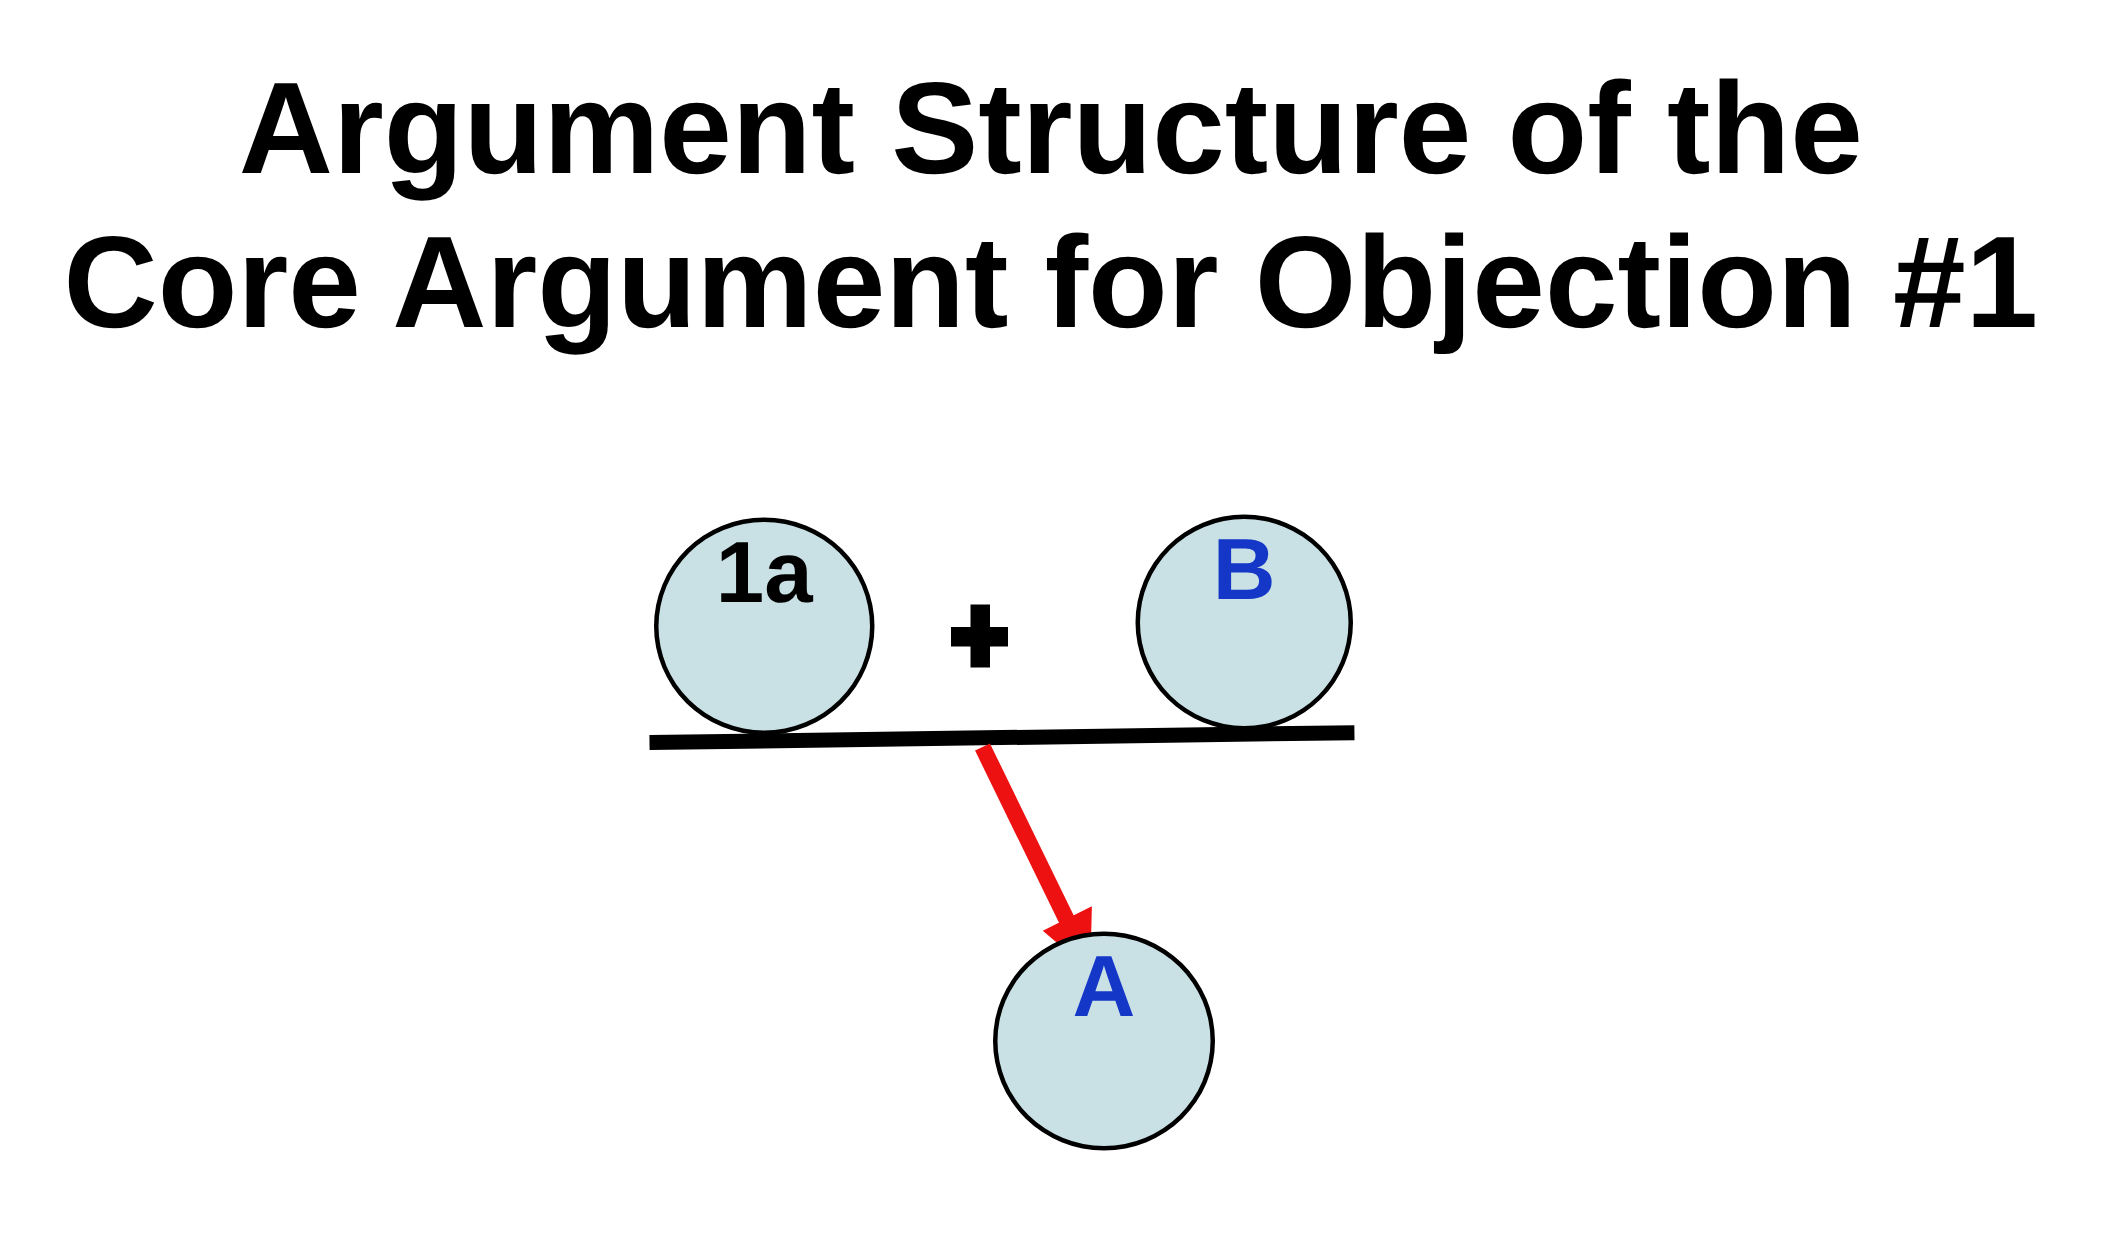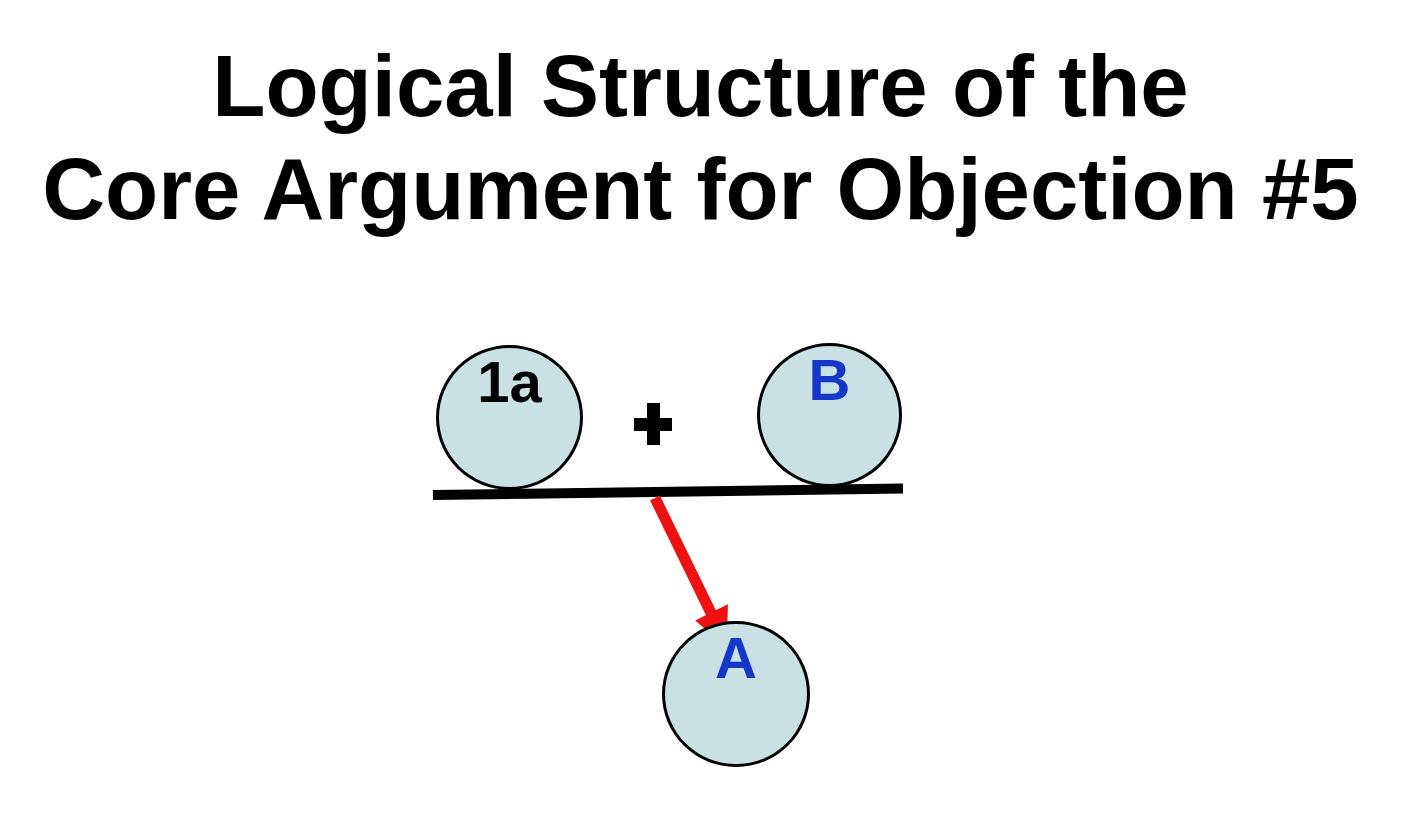--- a/index.html
+++ b/index.html
@@ -85,22 +85,22 @@
     height: 826px;
     pointer-events: none;
   }
 </style>
 </head>
 <body>
 
 <div class="canvas">
 
   <div class="title">
-    <div>Logical Structure of the</div>
-    <div>Core Argument for Objection #5</div>
+    <div>Argument Structure of the</div>
+    <div>Core Argument for Objection #1</div>
   </div>
 
   <div class="node node-1a black-label">
     <span>1a</span>
   </div>
 
   <div class="plus" aria-label="+">
     <div class="bar-v"></div>
     <div class="bar-h"></div>
   </div>

